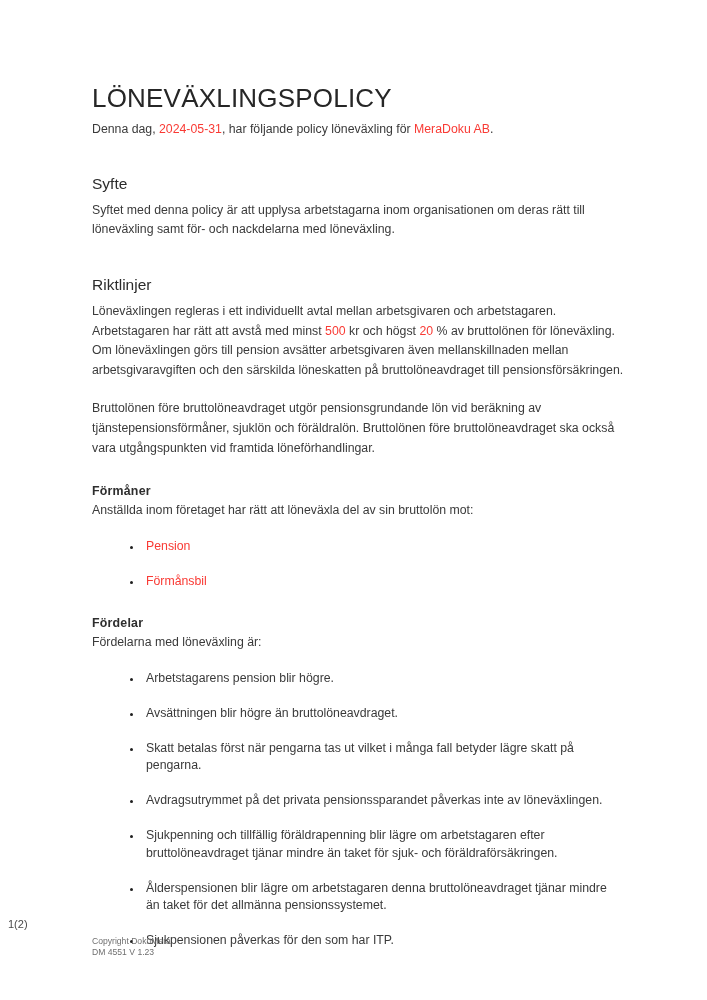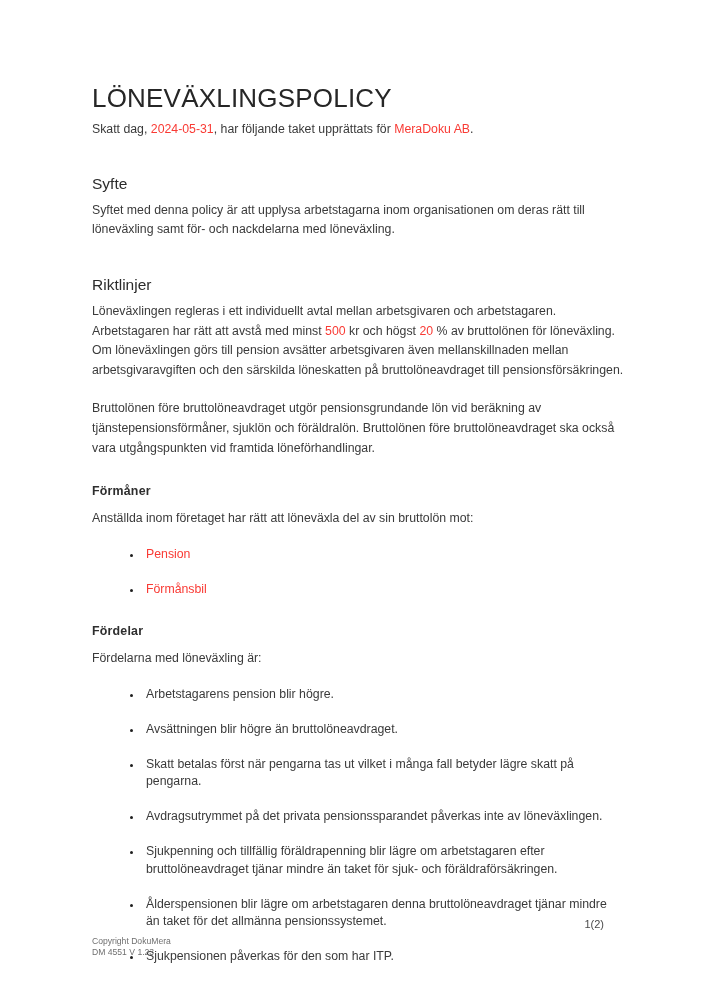--- a/index.html
+++ b/index.html
@@ -28,45 +28,45 @@
     margin:35px 0 7px 0;line-height:1.3;
   }
   .para{
     font-size:12.3px;line-height:19.6px;margin:0;color:#3a3a3a;
   }
   .para + .para{margin-top:19px;}
   .subheading{
     font-size:12.4px;font-weight:700;color:#2e2e2e;letter-spacing:.2px;
     margin:24px 0 0 0;line-height:19px;
   }
-  .subheading + .para{margin-top:8px;}
+  .subheading + .para{margin-top:0;}
   ul.bullet-list{
     margin:13px 0 0 0;padding:0 0 0 34px;
   }
   ul.bullet-list li{
     font-size:12.3px;line-height:17.8px;margin:17px;padding:0 0 0 3px;color:#3a3a3a;
   }
   ul.bullet-list li::marker{color:#1f1f1f;font-size:11px;}
   .red{color:var(--accent-red,#f93a34);}
   .footer-pagenum{
-    position:absolute;top:918px;left:0;width:596px;text-align:right;
+    position:absolute;top:918px;left:0;width:596px;text-align:left;
     font-size:11px;color:#4a4a4a;
   }
   .footer-copyright{
     position:absolute;top:936px;left:84px;
     font-size:8.6px;line-height:10.8px;color:#6f6f6f;
   }
 </style>
 </head>
 <body style="--accent-red: #f93a34;">
 
 <div class="page">
   <div class="content">
     <h1 class="doc-title">LÖNEVÄXLINGSPOLICY</h1>
-    <p class="doc-intro" id="intro"><span>Skatt dag, </span><span class="red">2024-05-31</span><span>, har följande taket upprättats för </span><span class="red">MeraDoku AB</span><span>.</span></p>
+    <p class="doc-intro" id="intro"><span>Denna dag, </span><span class="red">2024-05-31</span><span>, har följande policy löneväxling för </span><span class="red">MeraDoku AB</span><span>.</span></p>
     <div id="sections">
         <section class="section">
           <h2 class="section-heading">Syfte</h2>
           <p class="para"><span>Syftet med denna policy är att upplysa arbetstagarna inom organisationen om deras rätt till löneväxling samt för- och nackdelarna med löneväxling.</span></p>
         </section>
         <section class="section">
           <h2 class="section-heading">Riktlinjer</h2>
           <p class="para"><span>Löneväxlingen regleras i ett individuellt avtal mellan arbetsgivaren och arbetstagaren. Arbetstagaren har rätt att avstå med minst </span><span class="red">500</span><span> kr och högst </span><span class="red">20</span><span> % av bruttolönen för löneväxling. Om löneväxlingen görs till pension avsätter arbetsgivaren även mellanskillnaden mellan arbetsgivaravgiften och den särskilda löneskatten på bruttolöneavdraget till pensionsförsäkringen.</span></p>
           <p class="para"><span>Bruttolönen före bruttolöneavdraget utgör pensionsgrundande lön vid beräkning av tjänstepensionsförmåner, sjuklön och föräldralön. Bruttolönen före bruttolöneavdraget ska också vara utgångspunkten vid framtida löneförhandlingar.</span></p>
           <p class="subheading">Förmåner</p>

